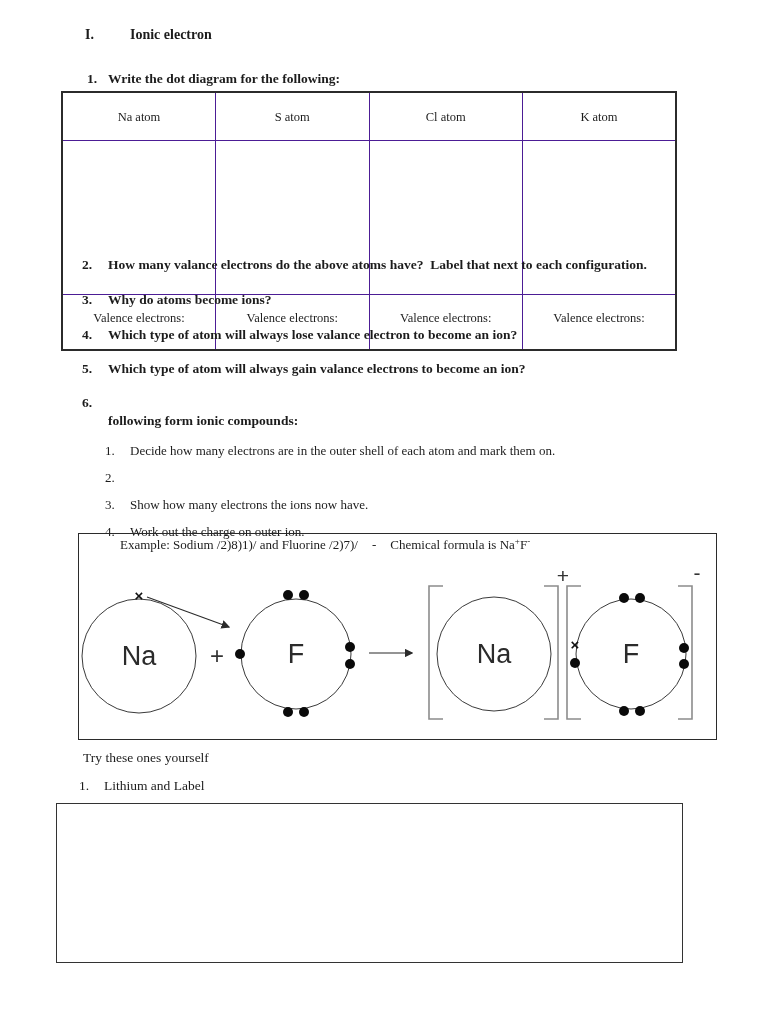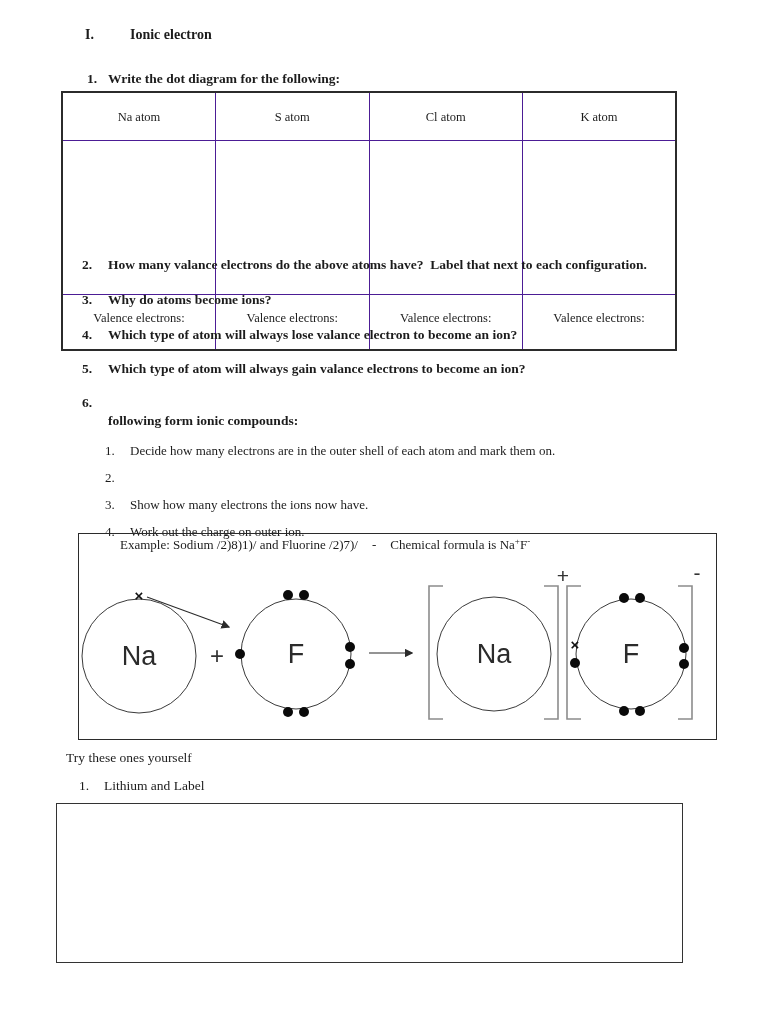--- a/index.html
+++ b/index.html
@@ -157,21 +157,21 @@
       <circle class="dot" cx="561" cy="64" r="5"></circle>
       <circle class="dot" cx="545" cy="177" r="5"></circle>
       <circle class="dot" cx="561" cy="177" r="5"></circle>
       <circle class="dot" cx="605" cy="114" r="5"></circle>
       <circle class="dot" cx="605" cy="130" r="5"></circle>
       <polyline class="bracket" points="599,52 613,52 613,185 599,185"></polyline>
       <text class="sup-sign" x="618" y="46" text-anchor="middle">-</text>
     </svg>
   </div>
 
-  <div class="abs plain" style="left:66px;top:750px;">Try these ones yourself</div>
+  <div class="abs plain" style="left:83px;top:750px;">Try these ones yourself</div>
   <div class="sub" style="left:79px;top:778px;font-size:13.5px;">
     <span class="qnum">1.</span>
     <span>Lithium and Label</span>
   </div>
 
   <div class="answer-box"></div>
 
 </div>
 
 </body></html>

